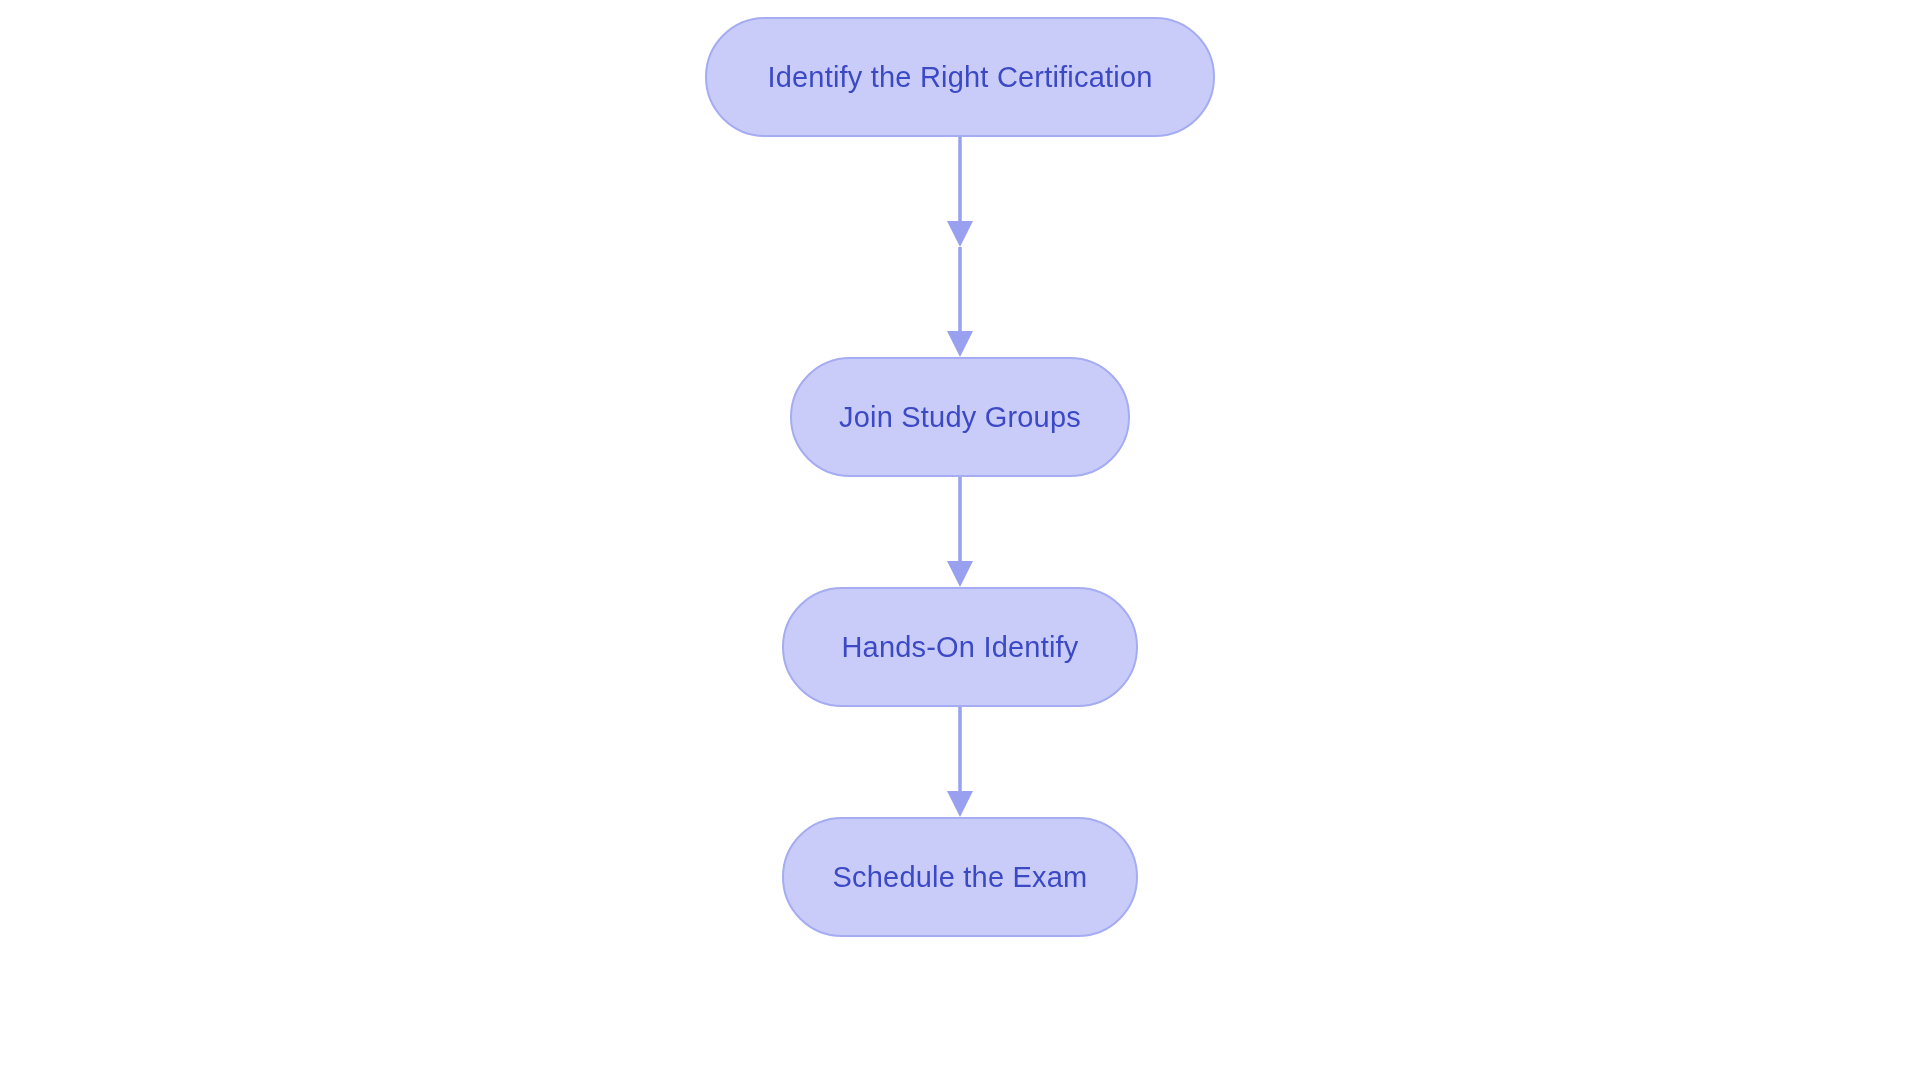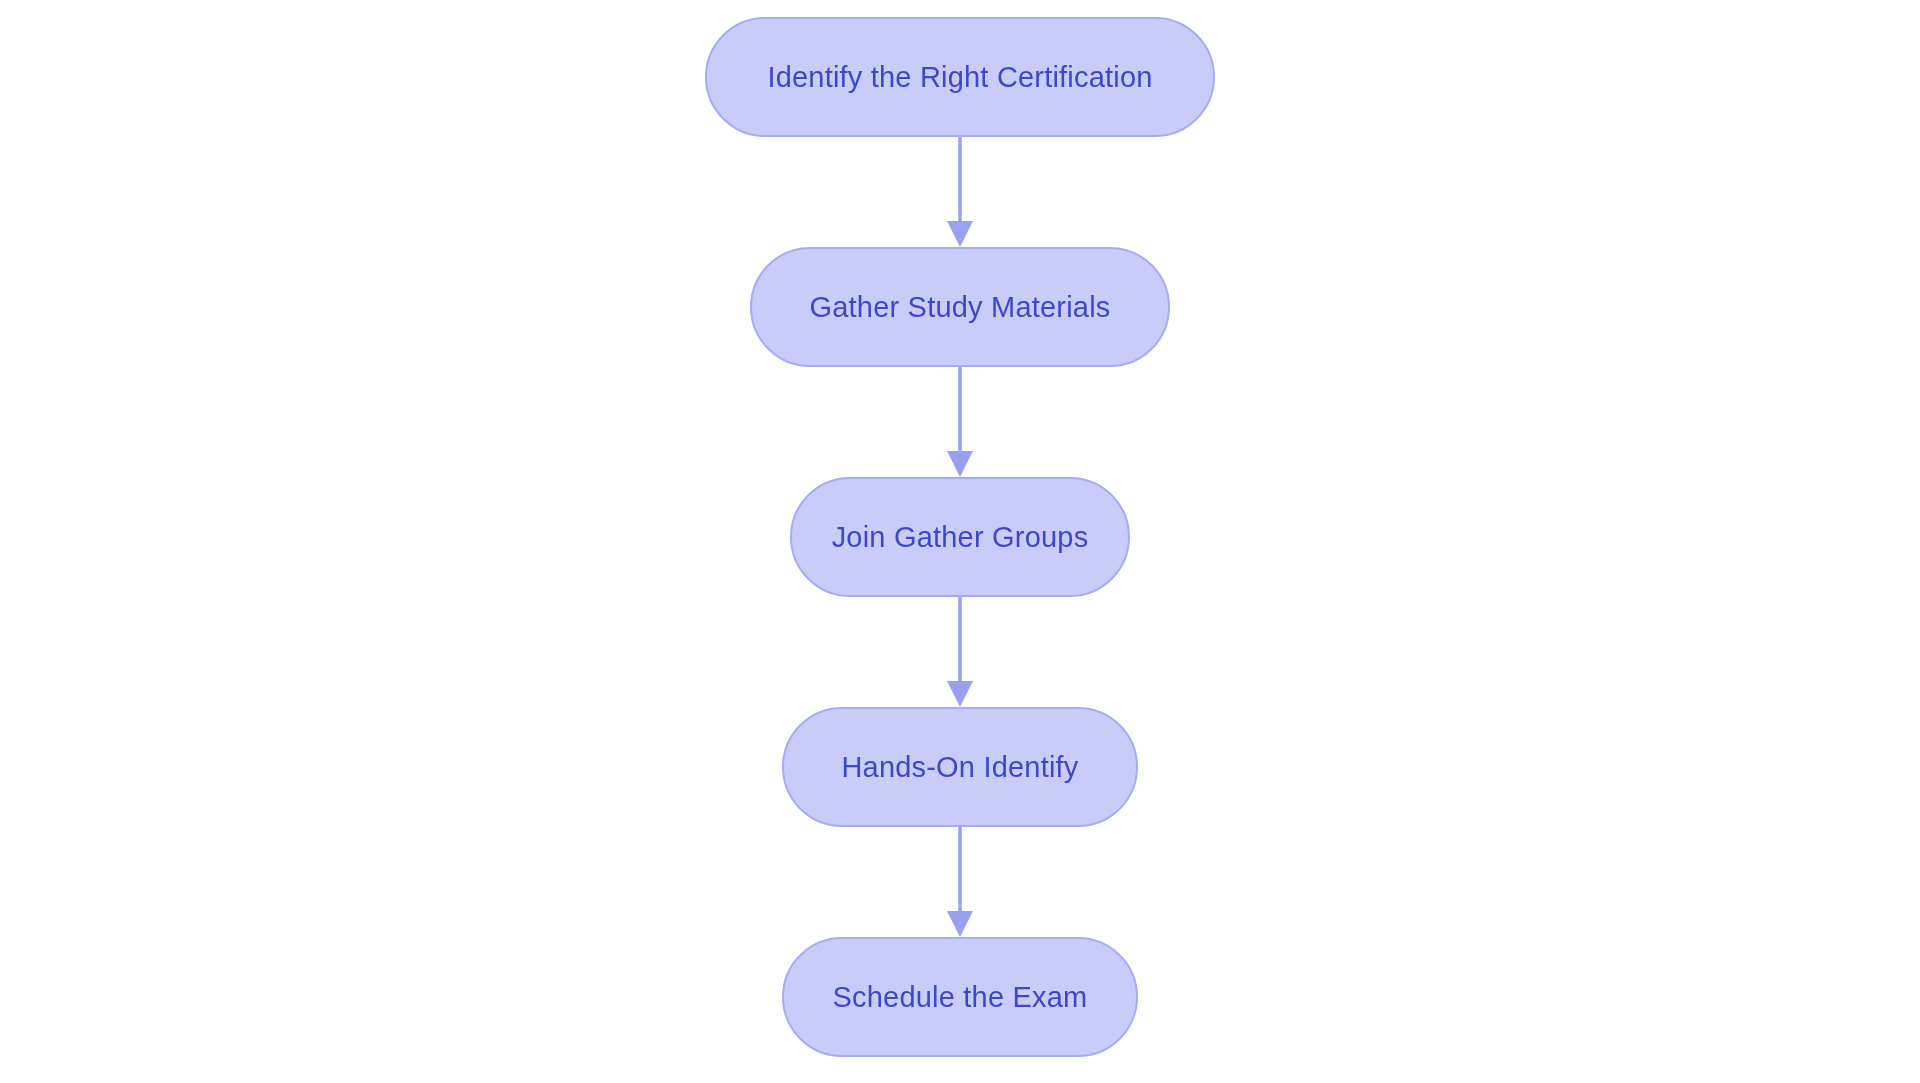--- a/index.html
+++ b/index.html
@@ -71,33 +71,30 @@
       <span>Identify the Right Certification</span>
     </div>
 
     <div class="flow-arrow">
       <svg width="32" height="110" viewBox="0 0 32 110" aria-hidden="true">
         <line x1="16" y1="0" x2="16" y2="87" stroke="#98a0ef" stroke-width="3.5"></line>
         <polygon points="3,84 29,84 16,110" fill="#98a0ef"></polygon>
       </svg>
     </div>
 
-    <div class="flow-node node-w2">
-      <span>Gather Study Materials</span>
-    </div>
 
     <div class="flow-arrow">
       <svg width="32" height="110" viewBox="0 0 32 110" aria-hidden="true">
         <line x1="16" y1="0" x2="16" y2="87" stroke="#98a0ef" stroke-width="3.5"></line>
         <polygon points="3,84 29,84 16,110" fill="#98a0ef"></polygon>
       </svg>
     </div>
 
     <div class="flow-node node-w3">
-      <span>Join Gather Groups</span>
+      <span>Join Study Groups</span>
     </div>
 
     <div class="flow-arrow">
       <svg width="32" height="110" viewBox="0 0 32 110" aria-hidden="true">
         <line x1="16" y1="0" x2="16" y2="87" stroke="#98a0ef" stroke-width="3.5"></line>
         <polygon points="3,84 29,84 16,110" fill="#98a0ef"></polygon>
       </svg>
     </div>
 
     <div class="flow-node node-w4">

